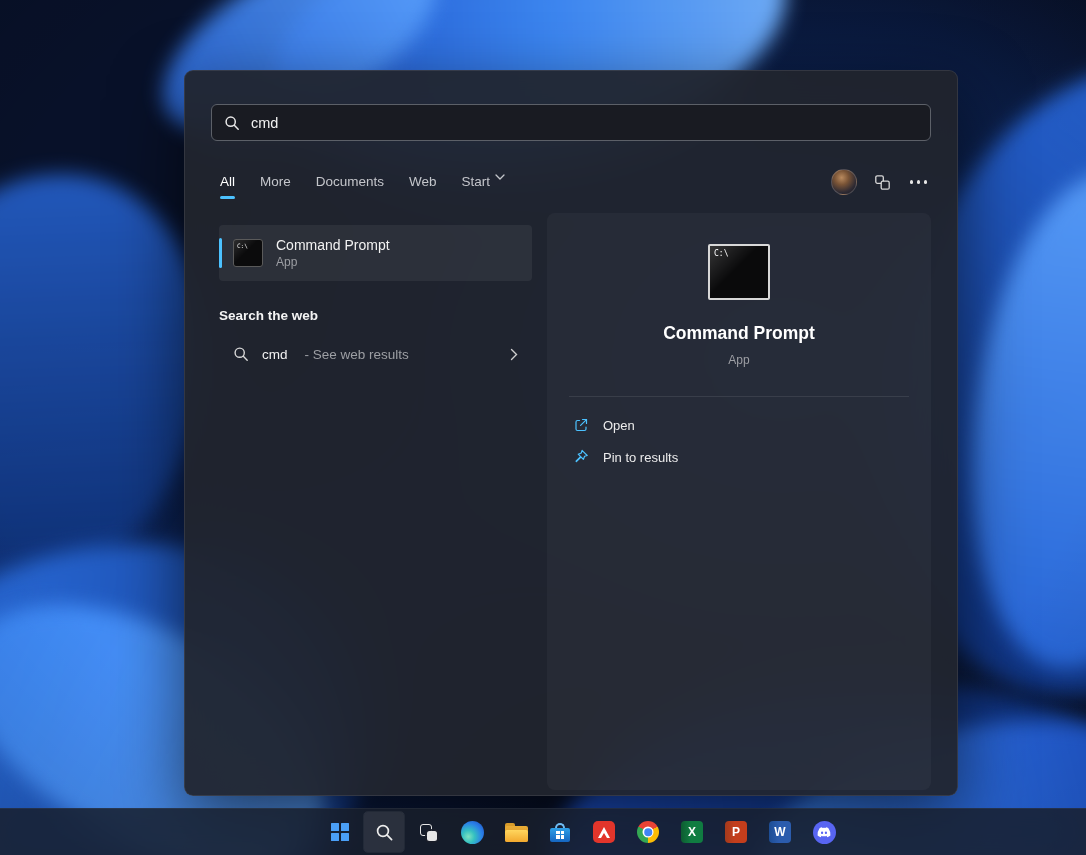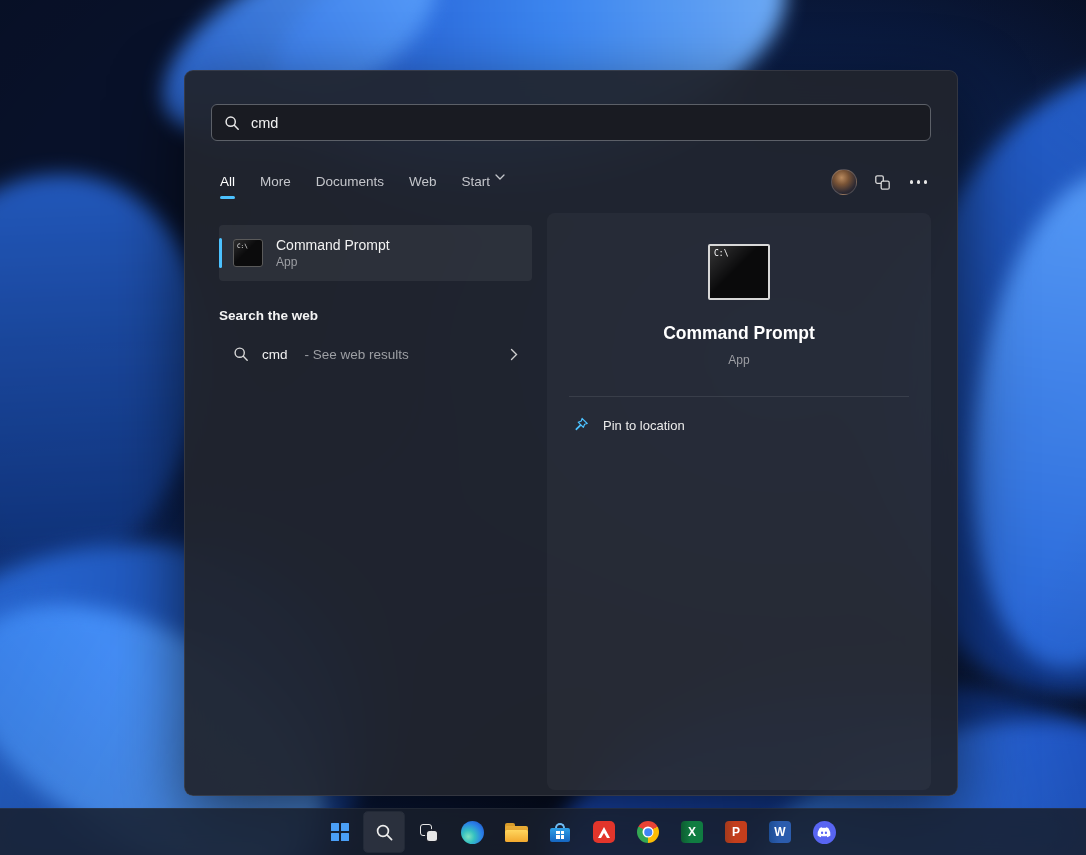--- a/index.html
+++ b/index.html
@@ -306,31 +306,41 @@
     <div class="preview">
       <div class="cmd-icon-lg">
         <span>C:\</span>
       </div>
       <div class="preview-title">Command Prompt</div>
       <div class="preview-sub">App</div>
       <div class="divider"></div>
 
       <div class="actions">
 
+        <div class="action-row">
+          <div class="aicon">
+            <svg viewBox="0 0 16 16">
+              <path d="M6.5 3.5h-2A1.5 1.5 0 0 0 3 5v7a1.5 1.5 0 0 0 1.5 1.5h7A1.5 1.5 0 0 0 13 12v-2"></path>
+              <path d="M9.5 2.5h4v4"></path>
+              <path d="M13.2 2.8L7.6 8.4"></path>
+            </svg>
+          </div>
+          <span>Open</span>
+        </div>
 
 
 
 
         <div class="action-row">
           <div class="aicon">
             <svg viewBox="0 0 16 16">
               <path d="M9.5 1.8l4.7 4.7-2.6.8-1.2 3.1-2.4-2.4-4.6 4.6-.4-.4 4.6-4.6-2.4-2.4 3.1-1.2.8-2.6z" stroke-linejoin="round"></path>
             </svg>
           </div>
-          <span>Pin to location</span>
+          <span>Pin to results</span>
         </div>
 
       </div>
     </div>
 
   </div>
 </div>
 
 <div class="taskbar">
   <div class="tb-items">

